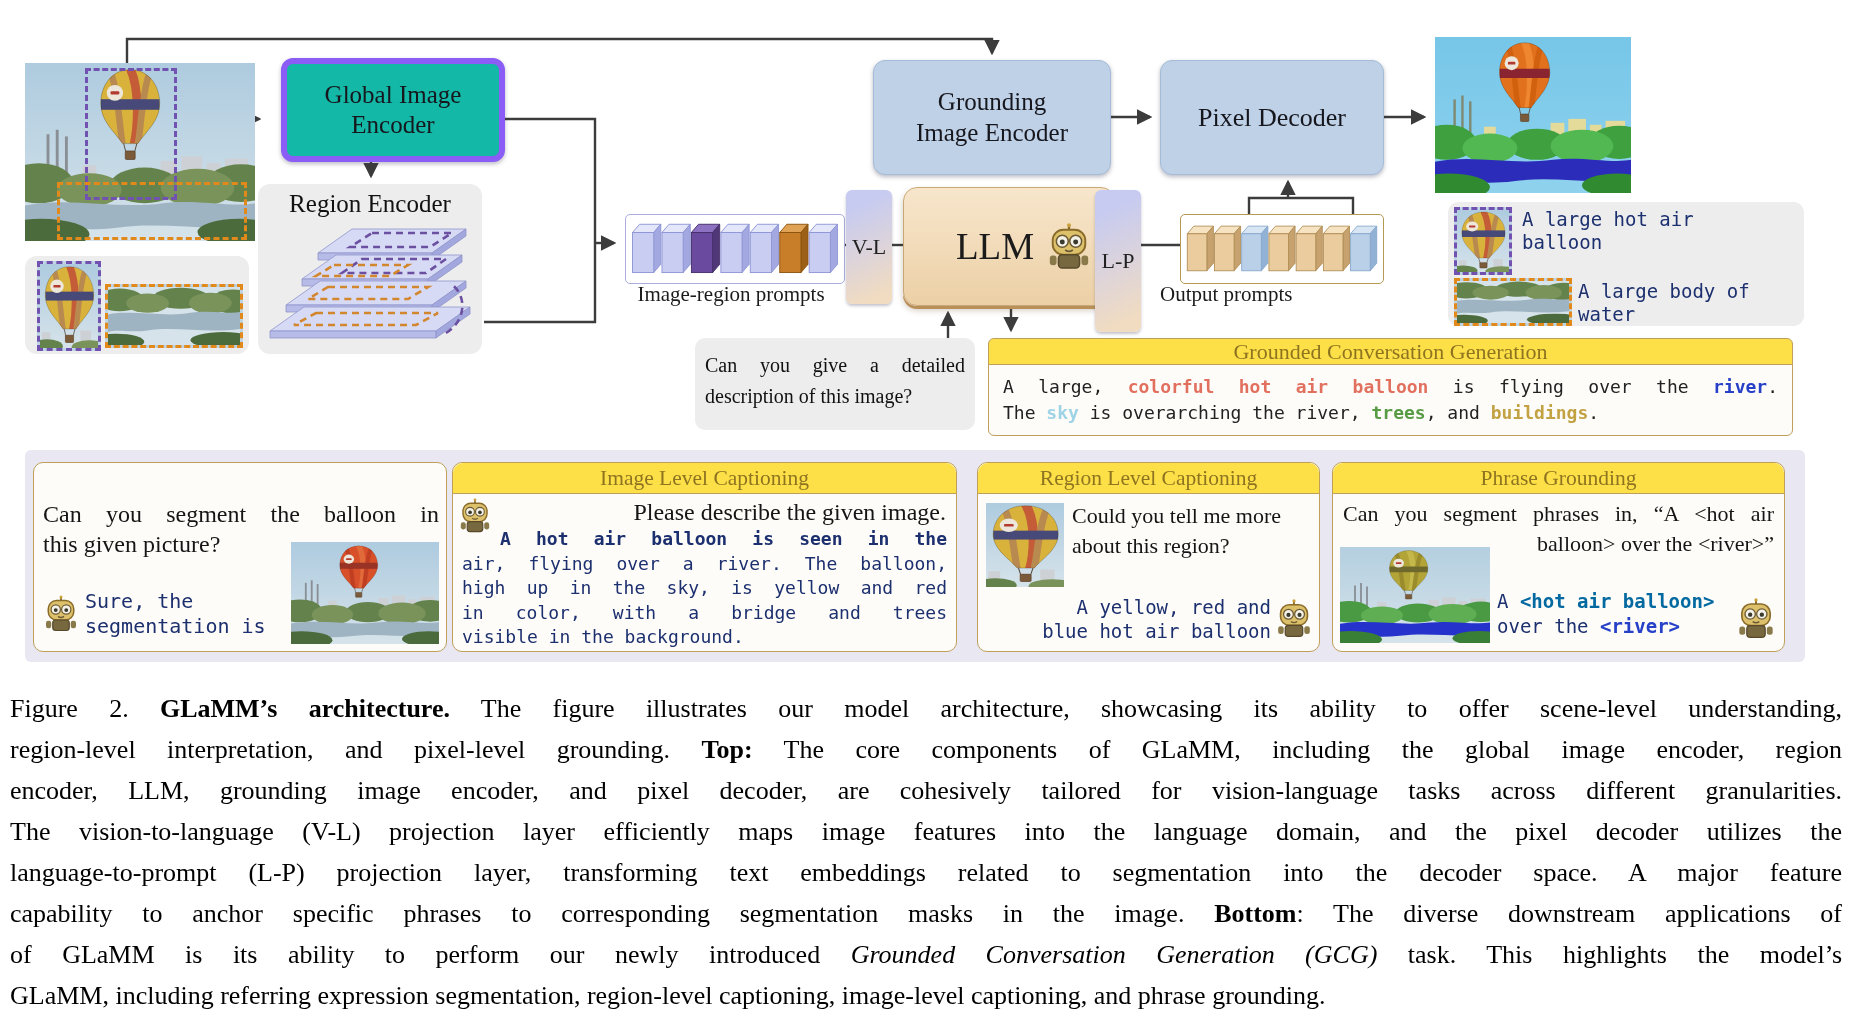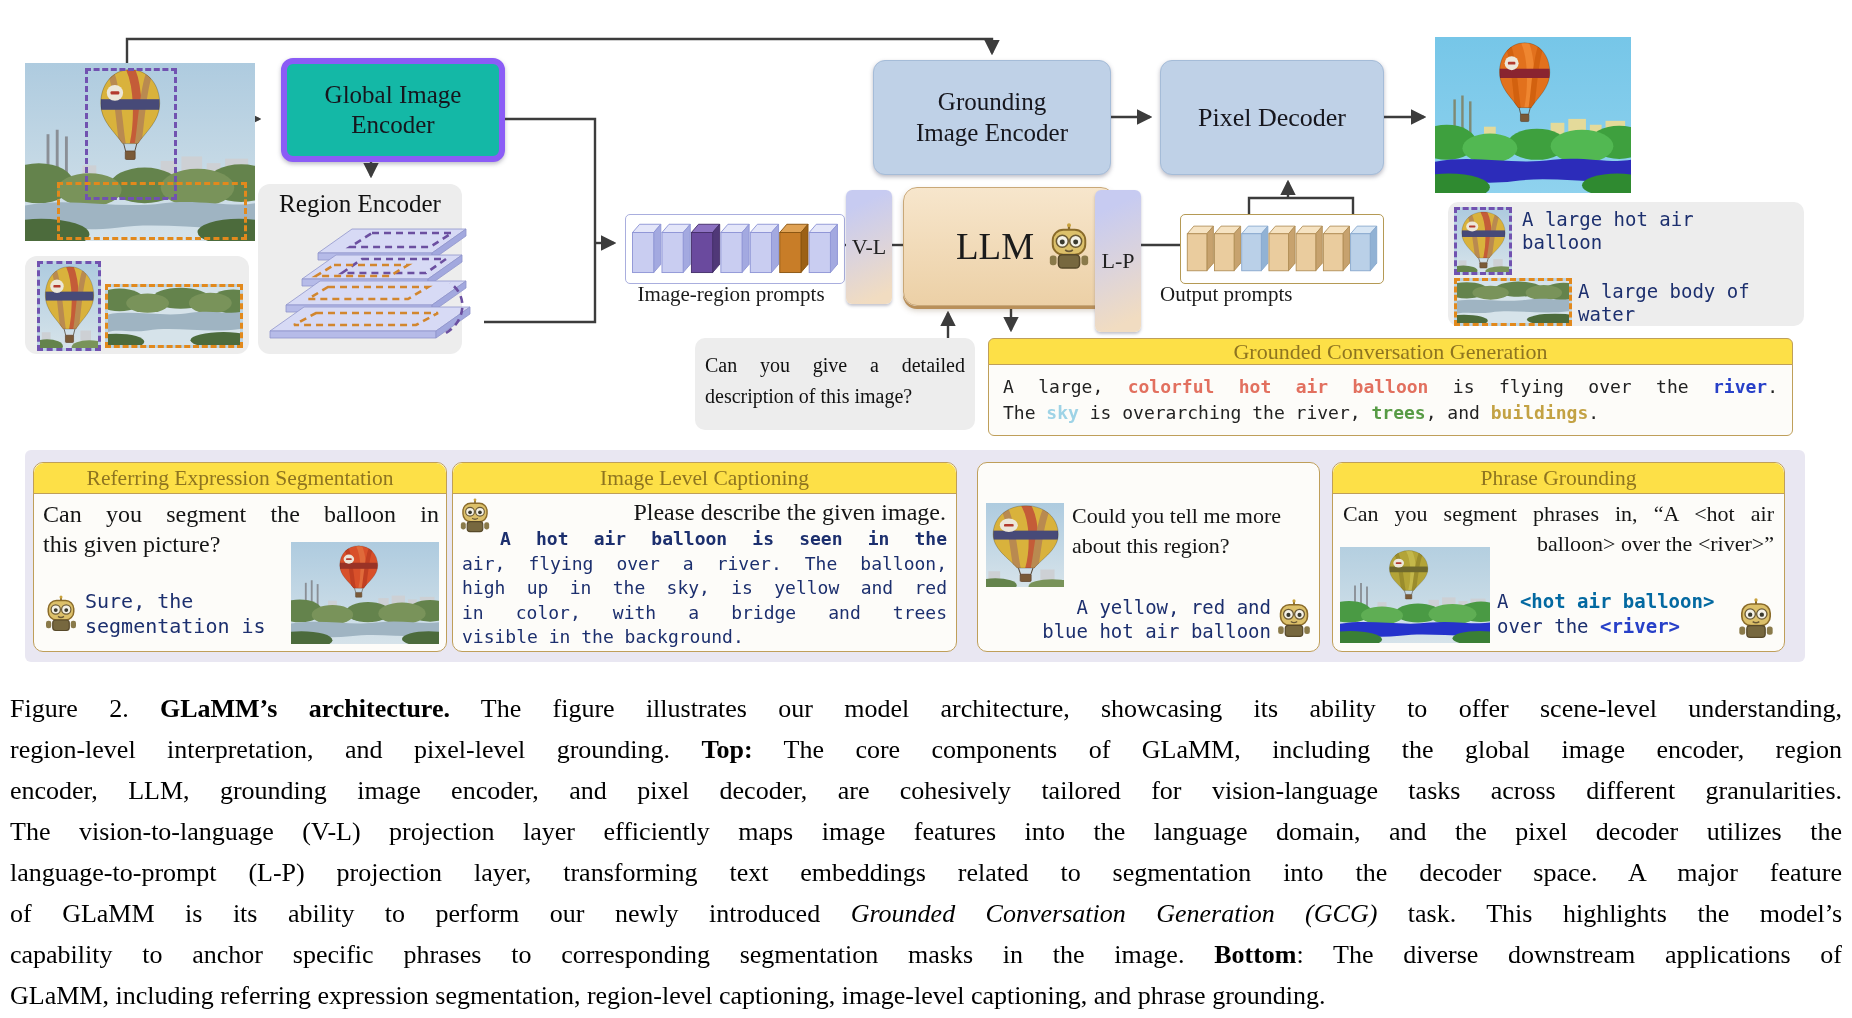--- a/index.html
+++ b/index.html
@@ -140,21 +140,21 @@
   </g>
   </svg>
     </div>
   <div class="abs dp" style="left:85px;top:68px;width:86px;height:126px"></div>
   <div class="abs do" style="left:57px;top:182px;width:184px;height:52px"></div>
 
   <div class="abs encbox lavbox" style="left:265px;top:58px;width:212px;height:92px">
     <span style="max-width:175px">Global Image Encoder</span>
   </div>
 
-  <div class="abs graypanel" style="left:258px;top:184px;width:204px;height:170px">
+  <div class="abs graypanel" style="left:258px;top:184px;width:224px;height:170px">
     <div style="text-align:center;font-size:25px;margin-top:6px">Region Encoder</div>
     <svg class="abs" style="left:10px;top:44px;width:204px;height:122px" viewBox="0 0 204 120">
       <g stroke="#9096cc" stroke-width="0.8">
         <g>
             <polygon points="84,0 198,0 164,24 50,24" fill="#d7daf5"></polygon>
             <polygon points="50,24 164,24 164,31 50,31" fill="#b6bbe8"></polygon>
             <polygon points="198,0 164,24 164,31 198,7" fill="#a2a8de"></polygon>
           </g>
         <polygon points="104,4 184,4 162,18 82,18" fill="none" stroke="#6b4fa0" stroke-width="2.6" stroke-dasharray="7 5"></polygon>
         <g>
@@ -448,21 +448,20 @@
     <div class="goldframe goldtitle gcgtitle" style="height:28px;border-radius:6px 6px 0 0;box-sizing:border-box">Grounded Conversation Generation</div>
     <div class="goldframe gcgbody" style="margin-top:-1.6px;height:72px;border-radius:0 0 6px 6px;box-sizing:border-box;padding:9px 14px;font-size:18px;line-height:26px">
         <div class="tline al-just"><span>A large, </span><span class="sb c-salmon">colorful hot air balloon</span><span> is flying over the </span><span class="sb c-royal">river</span><span>.</span></div>
         <div class="tline al-left"><span>The </span><span class="sb c-skyblue">sky</span><span> is overarching the river, </span><span class="sb c-green">trees</span><span>, and </span><span class="sb c-goldw">buildings</span><span>.</span></div>
       </div>
   </div>
 
   <div id="strip" class="abs" style="left:25px;top:450px;width:1780px;height:212px"></div>
 
   <div class="abs goldframe" style="left:33px;top:462px;width:412px;height:188px">
-    <div class="goldtitle" style="height:30px">Referring Expression Segmentation</div>
     <div class="abs serifq" style="left:9px;top:36px;width:396px">
         <div class="tline al-just"><span>Can you segment the balloon in</span></div>
         <div class="tline al-left"><span>this given picture?</span></div>
       </div>
     <div class="abs scene" style="right:7px;bottom:7px;width:148px;height:102px">
         <svg viewBox="0 0 200 160" preserveAspectRatio="none">
     <defs>
             <linearGradient id="sk5" x1="0" y1="0" x2="0" y2="1">
       <stop offset="0" stop-color="#aecbdf"></stop>
               <stop offset="1" stop-color="#d6e3ea"></stop>
@@ -556,20 +555,21 @@
     <div class="abs mono indent-first" style="left:9px;top:64px;right:9px;font-size:18px;line-height:24.5px">
         <div class="tline al-just"><span>A hot air balloon is seen in the</span></div>
         <div class="tline al-just"><span>air, flying over a river. The balloon,</span></div>
         <div class="tline al-just"><span>high up in the sky, is yellow and red</span></div>
         <div class="tline al-just"><span>in color, with a bridge and trees</span></div>
         <div class="tline al-left"><span>visible in the background.</span></div>
       </div>
   </div>
 
   <div class="abs goldframe" style="left:977px;top:462px;width:341px;height:188px">
+    <div class="goldtitle" style="height:30px">Region Level Captioning</div>
     <div class="abs scene" style="left:8px;top:40px;width:78px;height:84px">
         <svg viewBox="0 0 66 96" preserveAspectRatio="none">
     <defs>
             <linearGradient id="sk6" x1="0" y1="0" x2="0" y2="1">
       <stop offset="0" stop-color="#aecbdf"></stop>
               <stop offset="1" stop-color="#d6e3ea"></stop>
             </linearGradient>
           </defs>
     <rect width="66" height="96" fill="url(#sk6)"></rect>
     <g fill="#cdd0d4">
@@ -703,18 +703,18 @@
         </svg>
       </span>
   </div>
 
   <div id="caption" class="abs" style="left:10px;top:688px;width:1832px">
       <div class="tline al-just"><span>Figure 2. </span><span class="sb">GLaMM’s architecture.</span><span> The figure illustrates our model architecture, showcasing its ability to offer scene-level understanding,</span></div>
       <div class="tline al-just"><span>region-level interpretation, and pixel-level grounding. </span><span class="sb">Top:</span><span> The core components of GLaMM, including the global image encoder, region</span></div>
       <div class="tline al-just"><span>encoder, LLM, grounding image encoder, and pixel decoder, are cohesively tailored for vision-language tasks across different granularities.</span></div>
       <div class="tline al-just"><span>The vision-to-language (V-L) projection layer efficiently maps image features into the language domain, and the pixel decoder utilizes the</span></div>
       <div class="tline al-just"><span>language-to-prompt (L-P) projection layer, transforming text embeddings related to segmentation into the decoder space. A major feature</span></div>
+      <div class="tline al-just"><span>capability to anchor specific phrases to corresponding segmentation masks in the image. </span><span class="sb">Bottom</span><span>: The diverse downstream applications of</span></div>
       <div class="tline al-just"><span>of GLaMM is its ability to perform our newly introduced </span><span class="si">Grounded Conversation Generation (GCG)</span><span> task. This highlights the model’s</span></div>
-      <div class="tline al-just"><span>capability to anchor specific phrases to corresponding segmentation masks in the image. </span><span class="sb">Bottom</span><span>: The diverse downstream applications of</span></div>
       <div class="tline al-left"><span>GLaMM, including referring expression segmentation, region-level captioning, image-level captioning, and phrase grounding.</span></div>
     </div>
 
 </div>
 
 </body></html>

